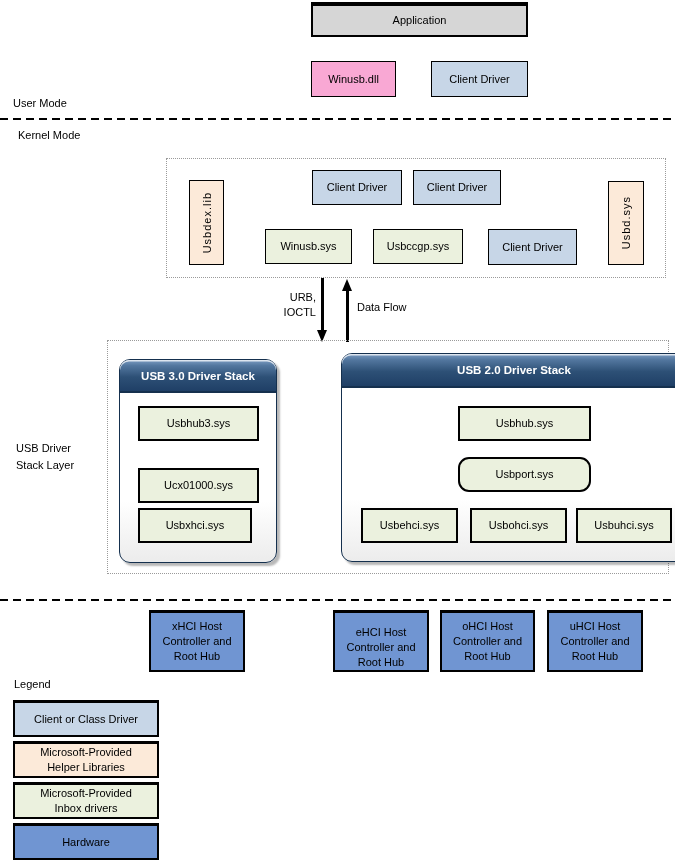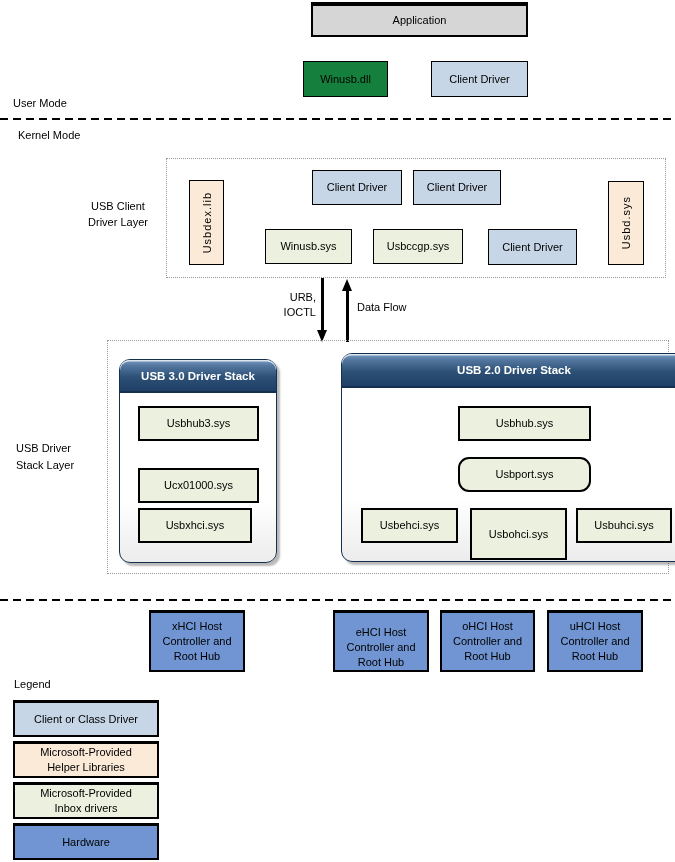--- a/index.html
+++ b/index.html
@@ -42,38 +42,36 @@
 </style>
 </head>
 <body>
 
 <div id="canvas">
 
   <div class="abs box" style="left:311px;top:2px;width:217px;height:35px;background:#d6d6d6;border-width:2px;border-top-width:4px;">
     <span>Application</span>
   </div>
 
-  <div class="abs box" style="left:303px;top:61px;width:85px;height:36px;background:#15803d;">
+  <div class="abs box" style="left:311px;top:61px;width:85px;height:36px;background:#f9a8d4;">
     <span>Winusb.dll</span>
   </div>
 
   <div class="abs box" style="left:431px;top:61px;width:97px;height:36px;background:#c7d6e7;">
     <span>Client Driver</span>
   </div>
 
   <div class="abs" style="left:13px;top:97px;">User Mode</div>
 
   <div class="abs dashline" style="left:0;top:118px;width:675px;"></div>
 
   <div class="abs" style="left:18px;top:129px;">Kernel Mode</div>
 
   <div class="abs dotted" style="left:166px;top:158px;width:500px;height:120px;"></div>
 
-  <div class="abs pre" style="left:70px;top:198px;width:96px;text-align:center;line-height:16px;">USB Client
-Driver Layer</div>
 
   <div class="abs vbox" style="left:189px;top:180px;width:35px;height:85px;background:#fcead9;">
     <span class="vtext">Usbdex.lib</span>
   </div>
 
   <div class="abs vbox" style="left:608px;top:181px;width:36px;height:84px;background:#fcead9;">
     <span class="vtext">Usbd.sys</span>
   </div>
 
   <div class="abs box" style="left:312px;top:170px;width:90px;height:35px;background:#c7d6e7;">
@@ -133,21 +131,21 @@
     </div>
     <div class="abs box greenbox" style="left:116px;top:52px;width:133px;height:35px;">
       <span>Usbhub.sys</span>
     </div>
     <div class="abs box greenbox" style="left:116px;top:103px;width:133px;height:35px;border-radius:11px;">
       <span>Usbport.sys</span>
     </div>
     <div class="abs box greenbox" style="left:19px;top:154px;width:97px;height:35px;">
       <span>Usbehci.sys</span>
     </div>
-    <div class="abs box greenbox" style="left:128px;top:154px;width:97px;height:52px;">
+    <div class="abs box greenbox" style="left:128px;top:154px;width:97px;height:35px;">
       <span>Usbohci.sys</span>
     </div>
     <div class="abs box greenbox" style="left:234px;top:154px;width:96px;height:35px;">
       <span>Usbuhci.sys</span>
     </div>
   </div>
 
   <div class="abs dashline" style="left:0;top:599px;width:675px;"></div>
 
   <div class="abs box thick pre label2" style="left:149px;top:610px;width:96px;height:62px;background:#7095d2;">

